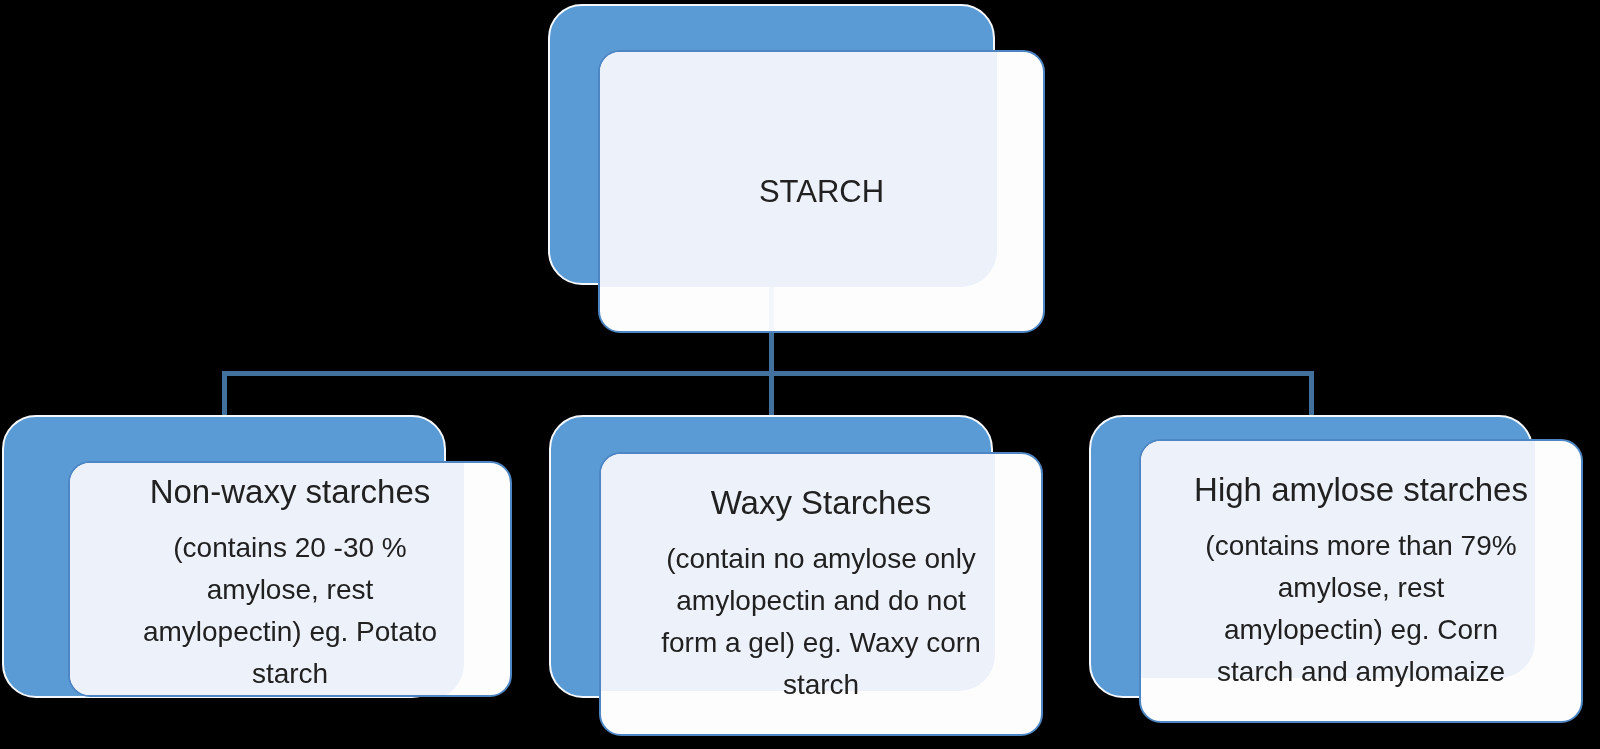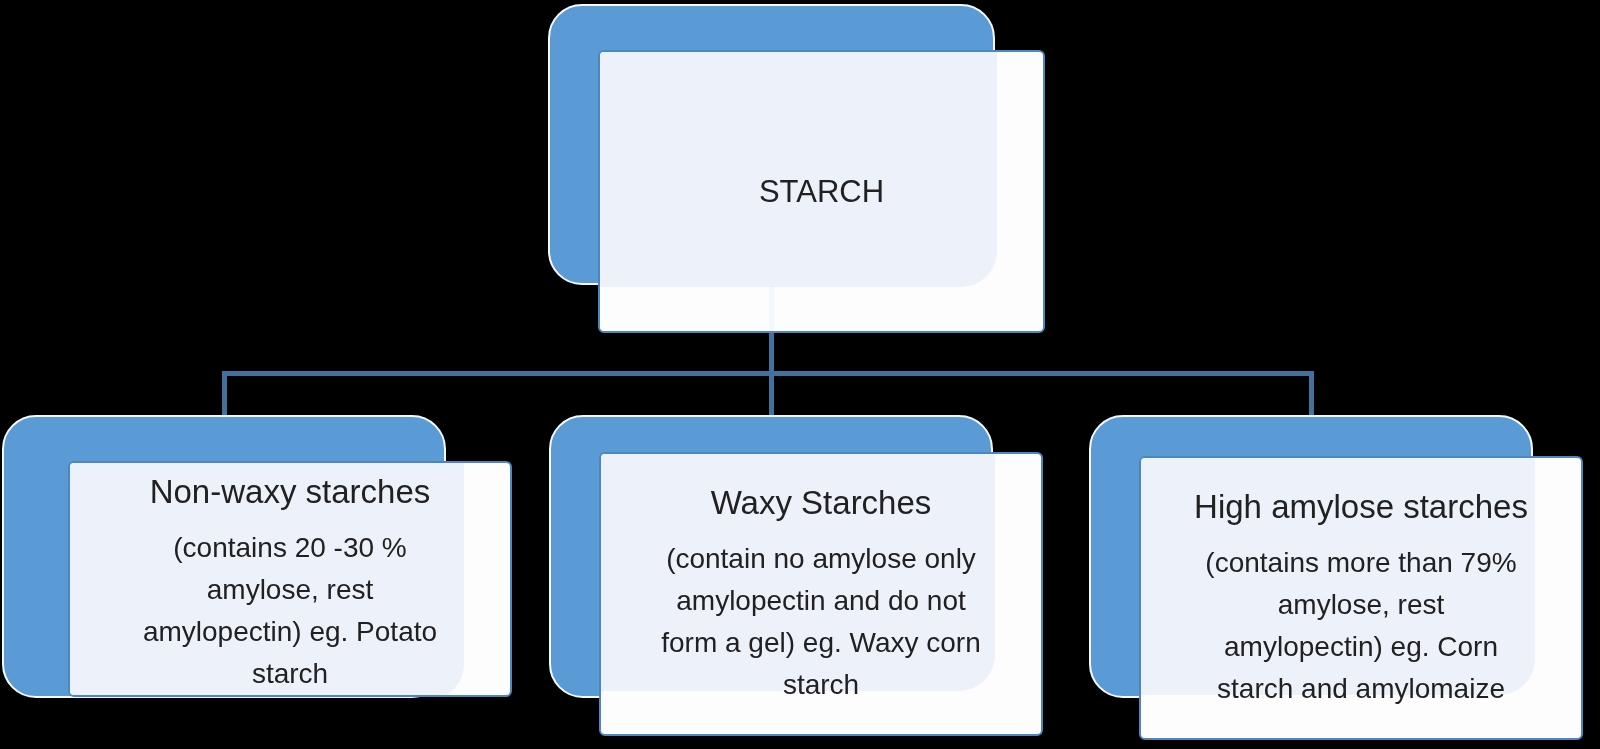--- a/index.html
+++ b/index.html
@@ -30,21 +30,21 @@
     position:absolute;z-index:2;
     background:var(--node-fill);
     border:2px solid var(--node-outline);
     border-radius:34px;
     box-sizing:border-box;
   }
   .card{
     position:absolute;z-index:3;
     background:var(--card-fill);
     border:2px solid var(--card-border);
-    border-radius:6px;
+    border-radius:22px;
     box-sizing:border-box;
     overflow:hidden;
     display:flex;align-items:center;justify-content:center;
   }
   .tint{
     position:absolute;left:0;top:0;z-index:0;
     background:var(--card-tint);
     border-bottom-right-radius:36px;
   }
   .seethrough{
@@ -117,21 +117,21 @@
         <p class="child-body">(contain no amylose only
 amylopectin and do not
 form a gel) eg. Waxy corn
 starch</p>
       </div>
     </div>
   </div>
 
   <div>
     <div class="back-shape" style="left:1089px;top:415px;width:444px;height:283px;"></div>
-    <div class="card" style="left:1139px;top:456px;width:444px;height:284px;">
+    <div class="card" style="left:1139px;top:439px;width:444px;height:284px;">
       <div class="tint" style="width:394px;height:237px;"></div>
       <div class="txt">
         <p class="child-title">High amylose starches</p>
         <p class="child-body">(contains more than 79%
 amylose, rest
 amylopectin) eg. Corn
 starch and amylomaize</p>
       </div>
     </div>
   </div>

